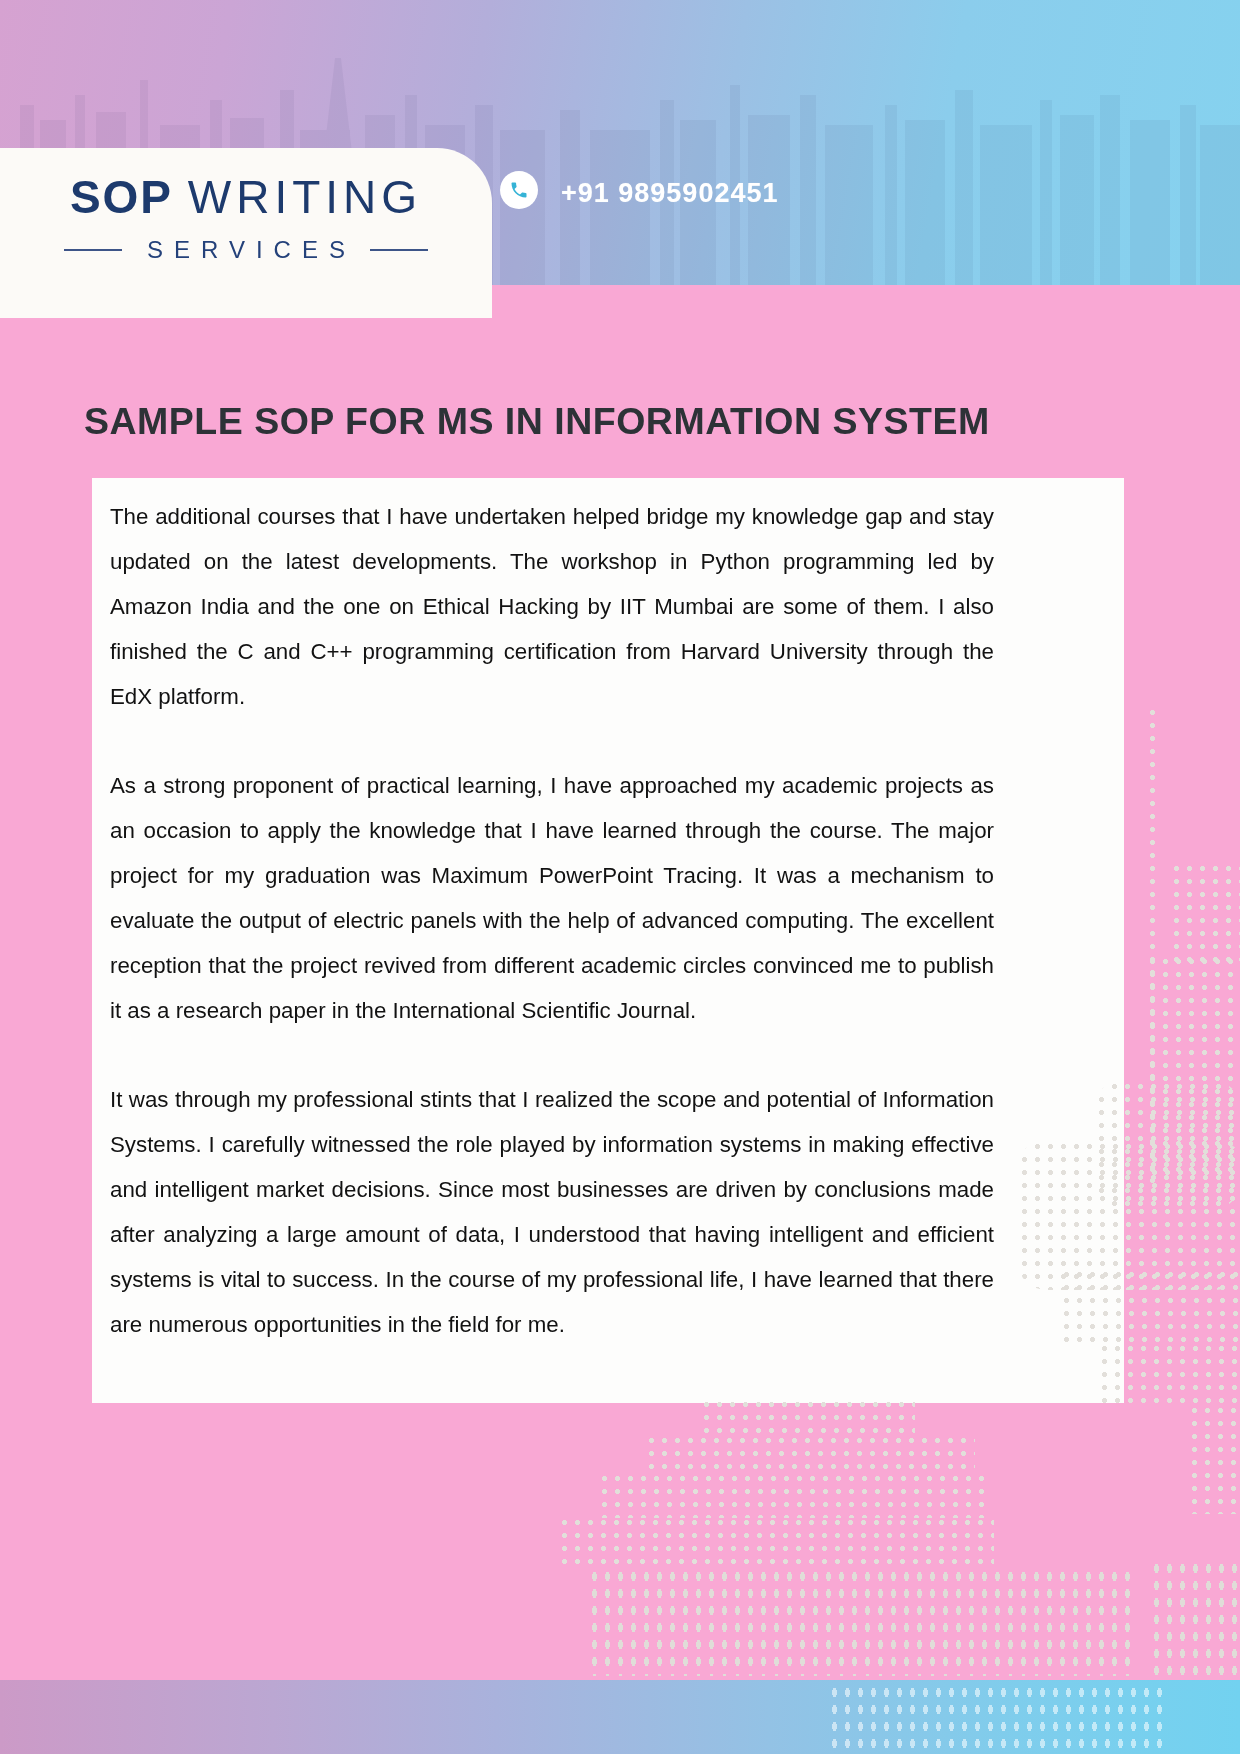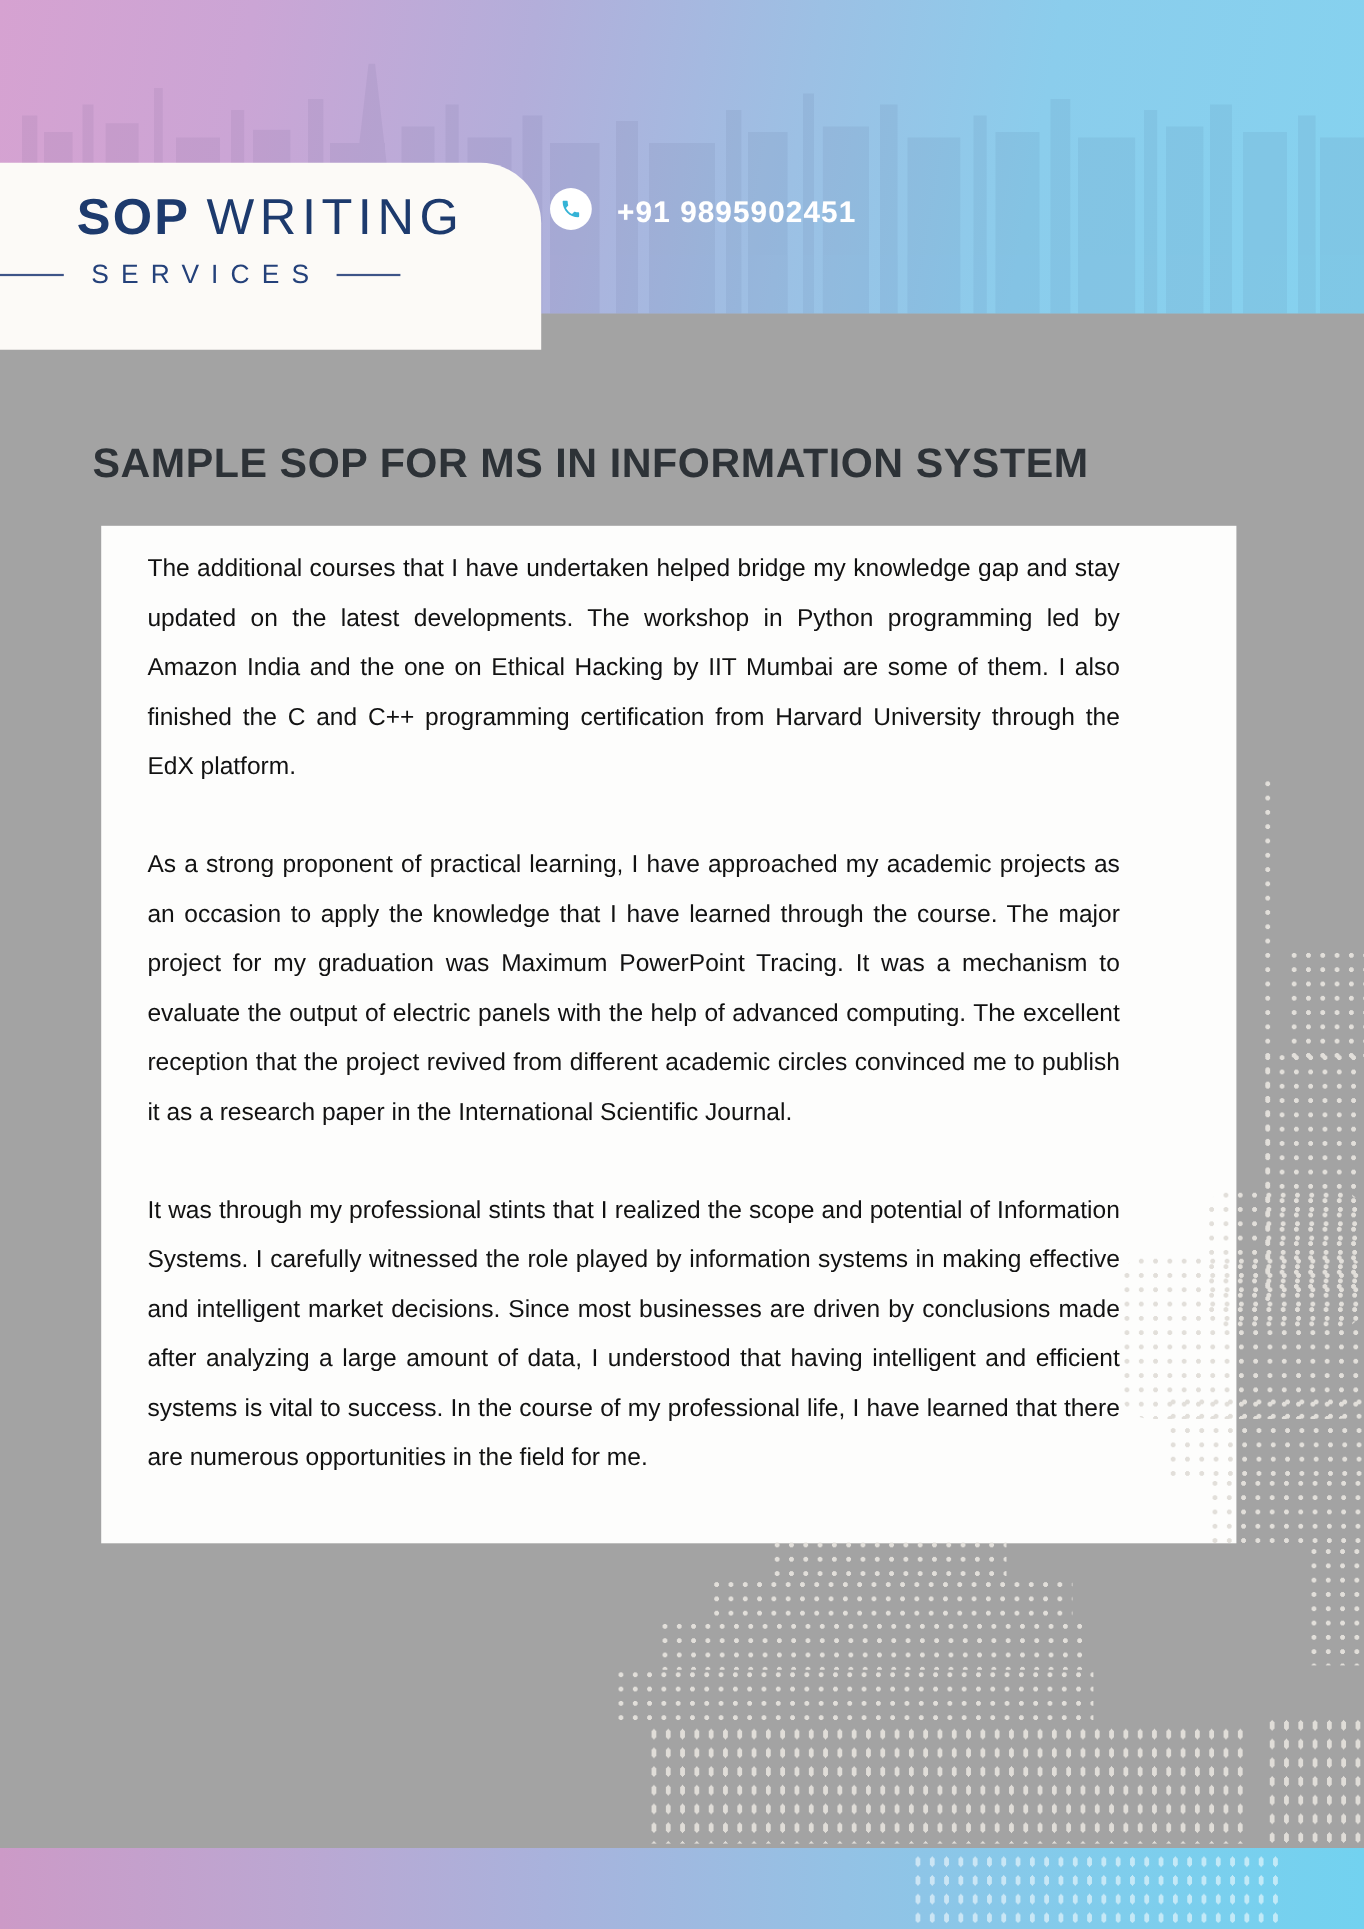--- a/index.html
+++ b/index.html
@@ -1,19 +1,19 @@
 <!DOCTYPE html>
 <html><head>
 <meta charset="utf-8">
 <style>
   html,body{margin:0;padding:0;}
   .page{
     position:relative;
     width:1240px;height:1754px;
-    background:#a3a3a3;
+    background:#f9a8d4;
     overflow:hidden;
     font-family:"Liberation Sans",sans-serif;
   }
 
   
   .header{
     position:absolute;left:0;top:0;width:1240px;height:285px;
     background:linear-gradient(100deg,#d6a2d1 0%,#cba5d5 18%,#b3aeda 38%,#9cc0e4 58%,#8bcdec 75%,#85d2ef 100%);
   }
   .skyline{position:absolute;left:0;top:0;width:1240px;height:285px;}
@@ -26,21 +26,21 @@
   .logo-line1{
     position:absolute;left:0;top:22px;width:100%;
     text-align:center;
     font-size:46px;color:#1d3a6d;letter-spacing:2px;
     white-space:nowrap;
   }
   .logo-line1 .sop{font-weight:800;letter-spacing:2px;}
   .logo-line1 .writing{font-weight:400;letter-spacing:5px;}
   .logo-line2{
     position:absolute;left:0;top:88px;width:100%;
-    display:flex;align-items:center;gap:14px;
+    display:flex;align-items:center;justify-content:center;gap:14px;
   }
   .logo-line2 .rule{width:58px;height:2px;background:#3d5488;}
   .logo-line2 .tagline{
     font-size:24px;font-weight:500;color:#24417a;letter-spacing:11px;
     text-indent:11px;white-space:nowrap;
   }
 
   .contact-group{
     position:absolute;top:169px;height:40px;
     display:flex;align-items:flex-end;gap:23px;white-space:nowrap;
@@ -67,21 +67,20 @@
   }
   .doc-title{
     position:absolute;left:84px;top:400px;width:940px;margin:0;
     font-size:37.5px;font-weight:700;letter-spacing:.5px;
     color:#2d3237;white-space:nowrap;
   }
   .doc-body{
     position:absolute;left:110px;top:494px;width:884px;
     font-size:22.3px;line-height:45px;color:#121212;
     text-align:justify;
-    margin-left:24px;
   }
   .doc-body p{margin:0 0 44px 0;}
 
   
   .dots{
     position:absolute;
     background-image:radial-gradient(circle 2.4px at 50% 50%, #e2dfda 98%, rgba(0,0,0,0) 100%);
     background-size:13px 13px;
   }
   .dashes{

